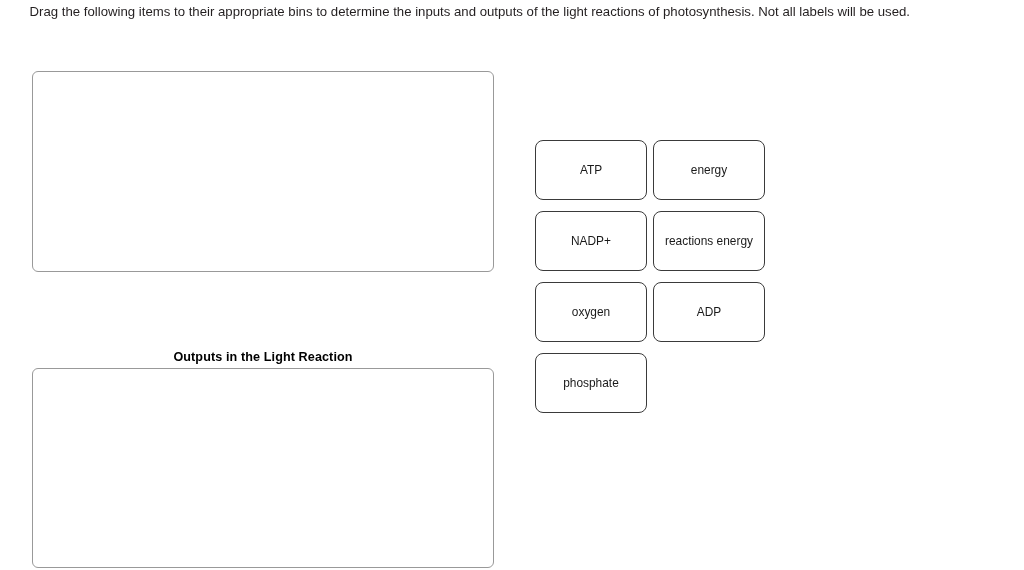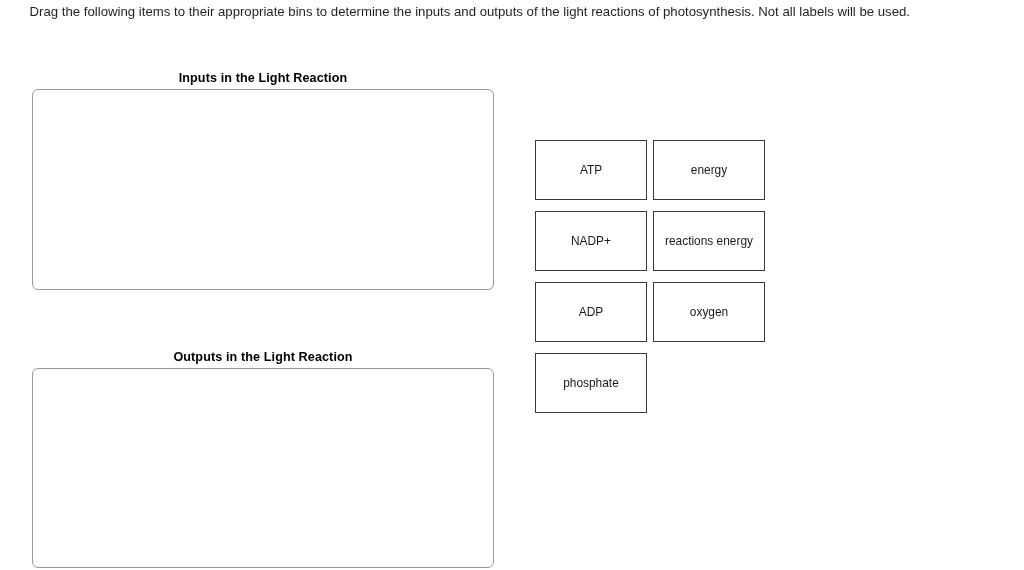--- a/index.html
+++ b/index.html
@@ -62,50 +62,49 @@
     width: 230px;
     display: grid;
     grid-template-columns: 112px 112px;
     grid-auto-rows: 60px;
     column-gap: 6px;
     row-gap: 11px;
   }
   .tile {
     background: #ffffff;
     border: 1.6px solid #3a3a3a;
-    border-radius: 0;
+    border-radius: 8px;
     box-sizing: border-box;
     display: flex;
     align-items: center;
     justify-content: center;
     font-size: 11.9px;
     color: #1a1a1a;
     text-align: center;
     cursor: move;
     user-select: none;
     white-space: nowrap;
     overflow: hidden;
   }
 </style>
 </head>
 <body>
 
 <div class="prompt">Drag the following items to their appropriate bins to determine the inputs and outputs of the light reactions of photosynthesis. Not all labels will be used.</div>
 
 <div class="bin-group" id="bin-group-inputs">
-  <div class="bin-label">Inputs in the Light Reaction</div>
   <div class="bin-box"></div>
 </div>
 
 <div class="bin-group" id="bin-group-outputs">
   <div class="bin-label">Outputs in the Light Reaction</div>
   <div class="bin-box"></div>
 </div>
 
 <div class="tile-tray">
   <div class="tile">ATP</div>
   <div class="tile">energy</div>
   <div class="tile">NADP+</div>
   <div class="tile">reactions energy</div>
+  <div class="tile">oxygen</div>
   <div class="tile">ADP</div>
-  <div class="tile">oxygen</div>
   <div class="tile">phosphate</div>
 </div>
 
 </body></html>

